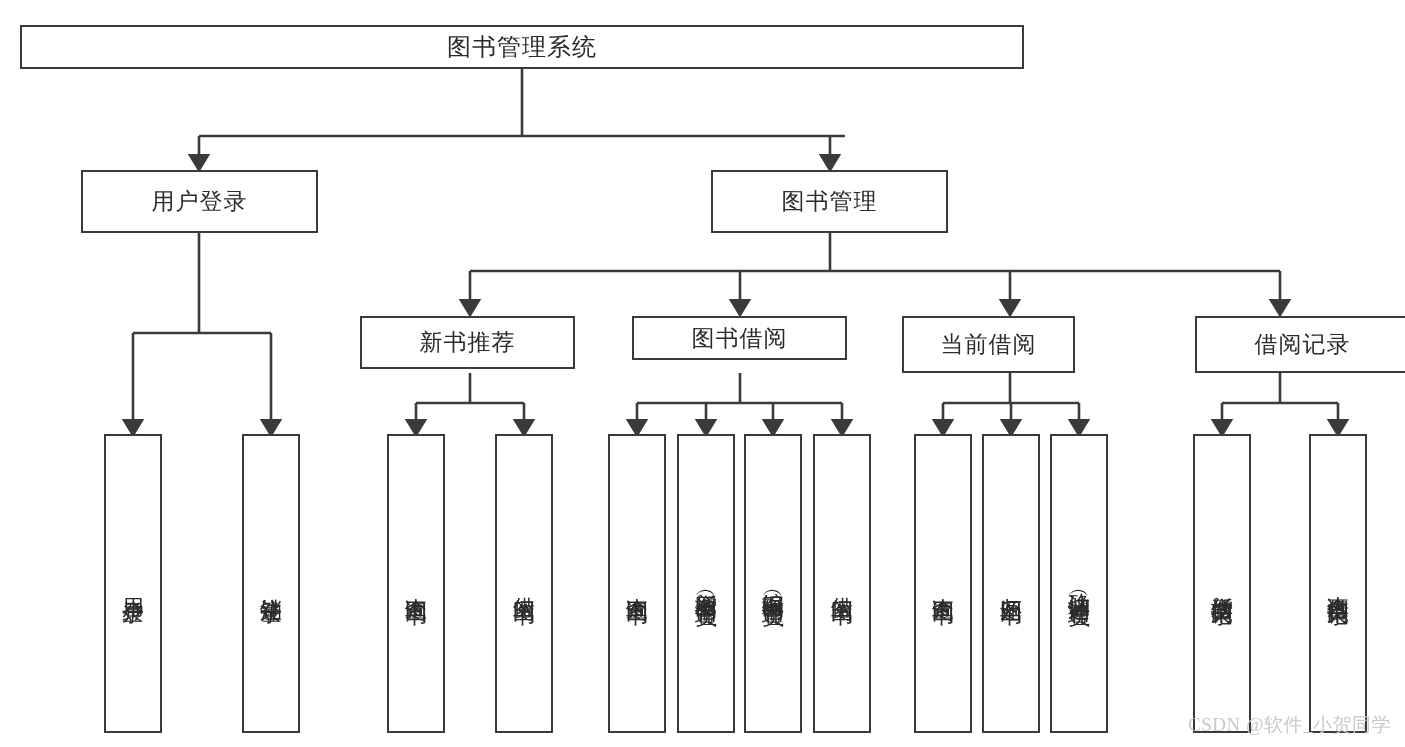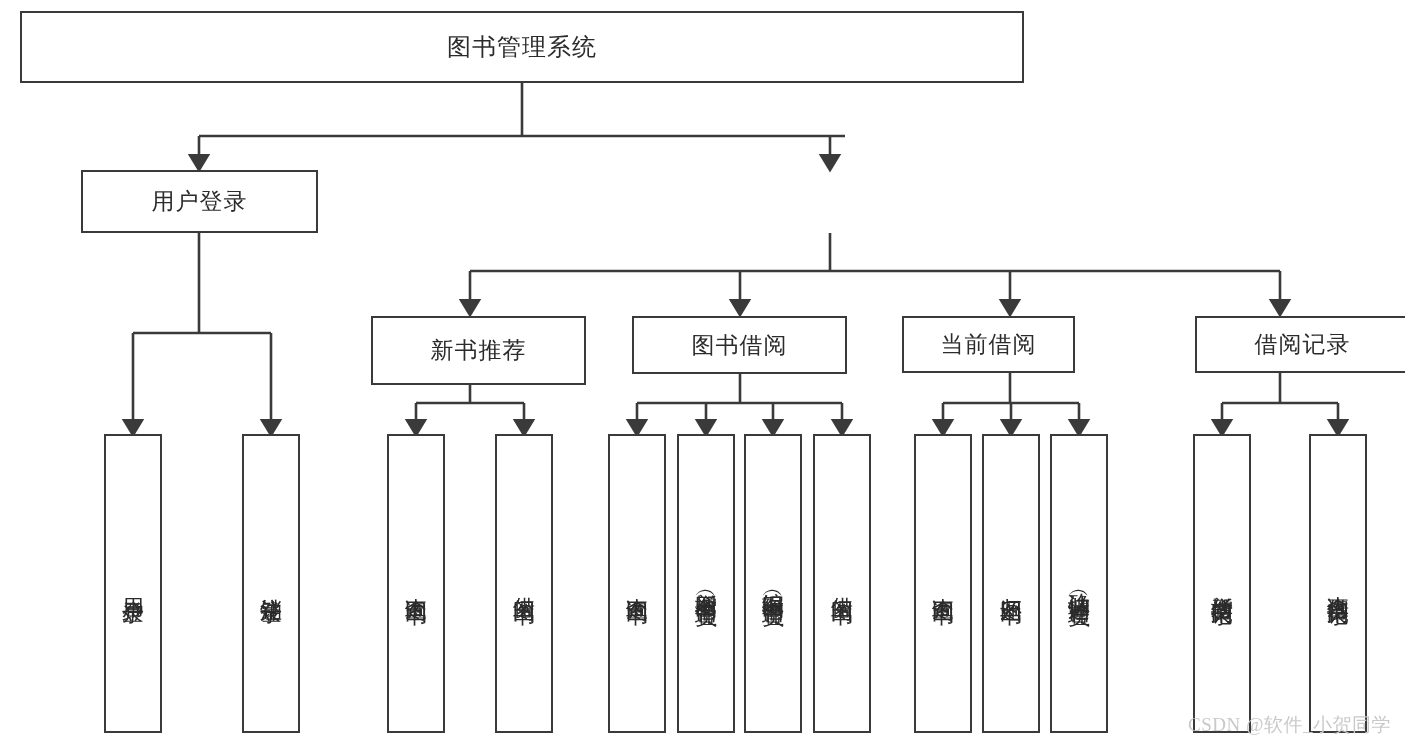--- a/index.html
+++ b/index.html
@@ -112,26 +112,27 @@
       <path d="M1011,403 L1011,427" marker-end="url(#arrow)"></path>
       <path d="M1079,403 L1079,427" marker-end="url(#arrow)"></path>
 
       <path d="M1280,373 L1280,403"></path>
       <path d="M1222,403 L1338,403"></path>
       <path d="M1222,403 L1222,427" marker-end="url(#arrow)"></path>
       <path d="M1338,403 L1338,427" marker-end="url(#arrow)"></path>
     </g>
   </svg>
 
-  <div class="node horiz root" style="left:20px; top:11px; width:1004px; height:72px;">图书管理系统</div>
+  <div class="node horiz root" style="left:20px; top:25px; width:1004px; height:44px;">图书管理系统</div>
 
   <div class="node horiz" style="left:81px; top:170px; width:237px; height:63px;">用户登录</div>
+  <div class="node horiz" style="left:711px; top:170px; width:237px; height:63px;">图书管理</div>
 
-  <div class="node horiz" style="left:371px; top:316px; width:215px; height:69px;">新书推荐</div>
-  <div class="node horiz" style="left:632px; top:316px; width:215px; height:58px;">图书借阅</div>
+  <div class="node horiz" style="left:360px; top:316px; width:215px; height:53px;">新书推荐</div>
+  <div class="node horiz" style="left:632px; top:316px; width:215px; height:44px;">图书借阅</div>
   <div class="node horiz" style="left:902px; top:316px; width:173px; height:57px;">当前借阅</div>
   <div class="node horiz" style="left:1172px; top:316px; width:215px; height:57px;margin-left:23px;">借阅记录</div>
 
   <div class="node vert" style="left:104px; top:434px; width:58px; height:299px;">用户登录</div>
   <div class="node vert" style="left:242px; top:434px; width:58px; height:299px;">注销登录</div>
 
   <div class="node vert" style="left:387px; top:434px; width:58px; height:299px;">查询图书</div>
   <div class="node vert" style="left:495px; top:434px; width:58px; height:299px;">借阅图书</div>
 
   <div class="node vert" style="left:608px; top:434px; width:58px; height:299px;">查询图书</div>

